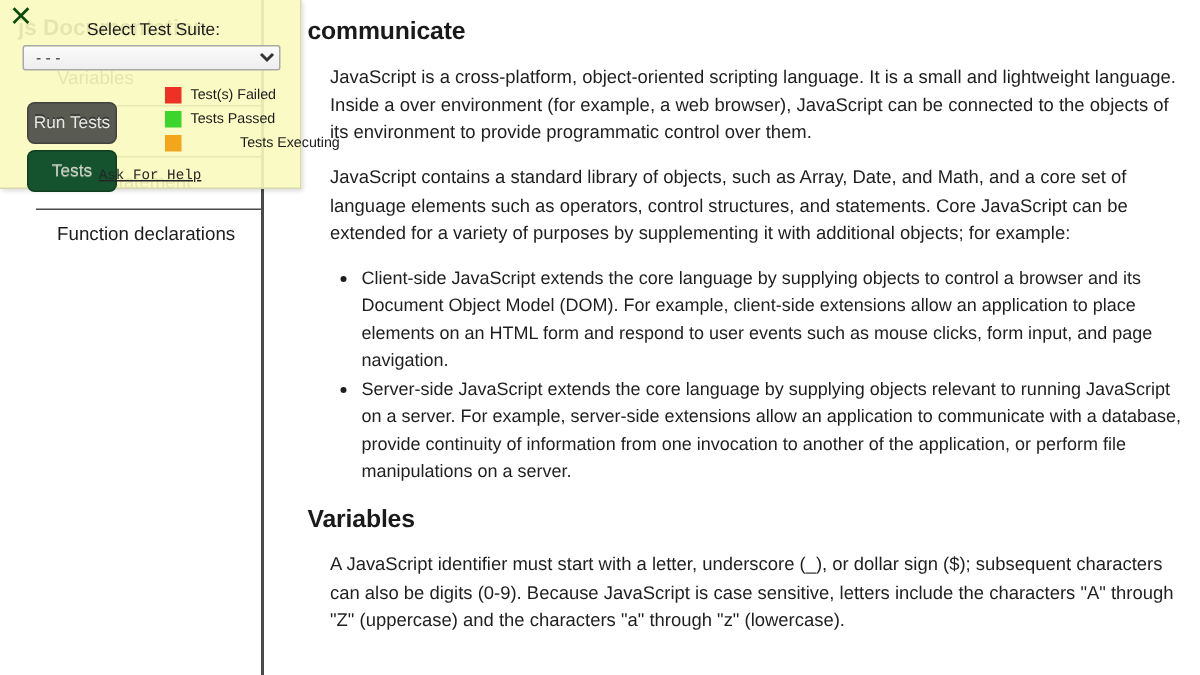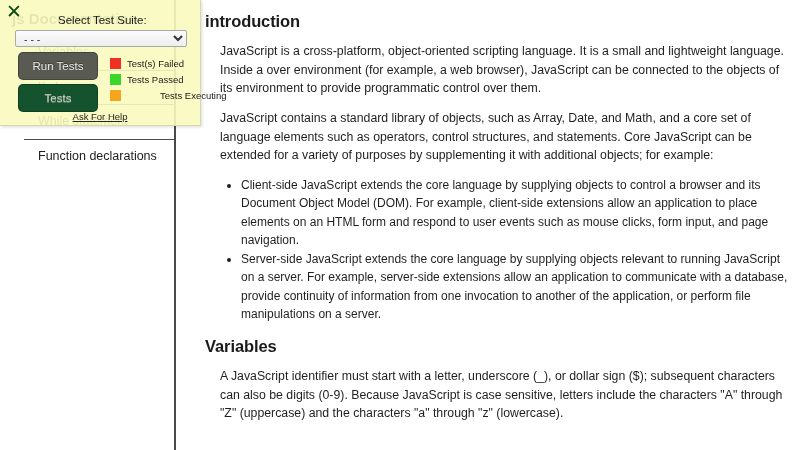--- a/index.html
+++ b/index.html
@@ -140,27 +140,28 @@
     background: linear-gradient(#fbfbfb, #eeeeee);
     border: 1px solid #a9a9a9;
     border-radius: 2px;
     padding-left: 4px;
     font-family: "Liberation Sans", sans-serif;
   }
 
   .panel-btn {
     position: absolute;
     left: 18px;
-    width: 80px;
+    width: 60px;
     height: 28px;
     border-radius: 5px;
     font-size: 11.5px;
     font-family: "Liberation Sans", sans-serif;
     cursor: pointer;
     border: 1px solid rgba(0,0,0,0.25);
+    margin-top: 16px;
   }
 
   #run-tests-btn {
     top: 52px;
     background: #595a52;
     color: #e8e8e8;
     text-shadow: 0 -1px 0 rgba(0,0,0,0.4);
   }
 
   #tests-btn {
@@ -196,20 +197,21 @@
   #ask-help {
     position: absolute;
     left: 0;
     right: 0;
     top: 111px;
     text-align: center;
     font-size: 9.5px;
     color: #262626;
     text-decoration: underline;
     cursor: pointer;
+    font-family: Liberation Mono, monospace;
   }
 </style>
 </head>
 <body>
 
 <div id="page">
 
   <nav id="sidebar">
     <div class="sidebar-title">js Documentation</div>
 
@@ -217,21 +219,21 @@
 
     <a class="nav-item">If else</a>
 
     <a class="nav-item">While statement</a>
 
     <a class="nav-item">Function declarations</a>
   </nav>
 
   <main id="main">
 
-    <h2>introduction</h2>
+    <h2>communicate</h2>
 
     <p>JavaScript is a cross-platform, object-oriented scripting language. It is a small and lightweight language. Inside a over environment (for example, a web browser), JavaScript can be connected to the objects of its environment to provide programmatic control over them.</p>
 
     <p>JavaScript contains a standard library of objects, such as Array, Date, and Math, and a core set of language elements such as operators, control structures, and statements. Core JavaScript can be extended for a variety of purposes by supplementing it with additional objects; for example:</p>
 
     <ul>
       <li>Client-side JavaScript extends the core language by supplying objects to control a browser and its Document Object Model (DOM). For example, client-side extensions allow an application to place elements on an HTML form and respond to user events such as mouse clicks, form input, and page navigation.</li>
       <li>Server-side JavaScript extends the core language by supplying objects relevant to running JavaScript on a server. For example, server-side extensions allow an application to communicate with a database, provide continuity of information from one invocation to another of the application, or perform file manipulations on a server.</li>
     </ul>
 

